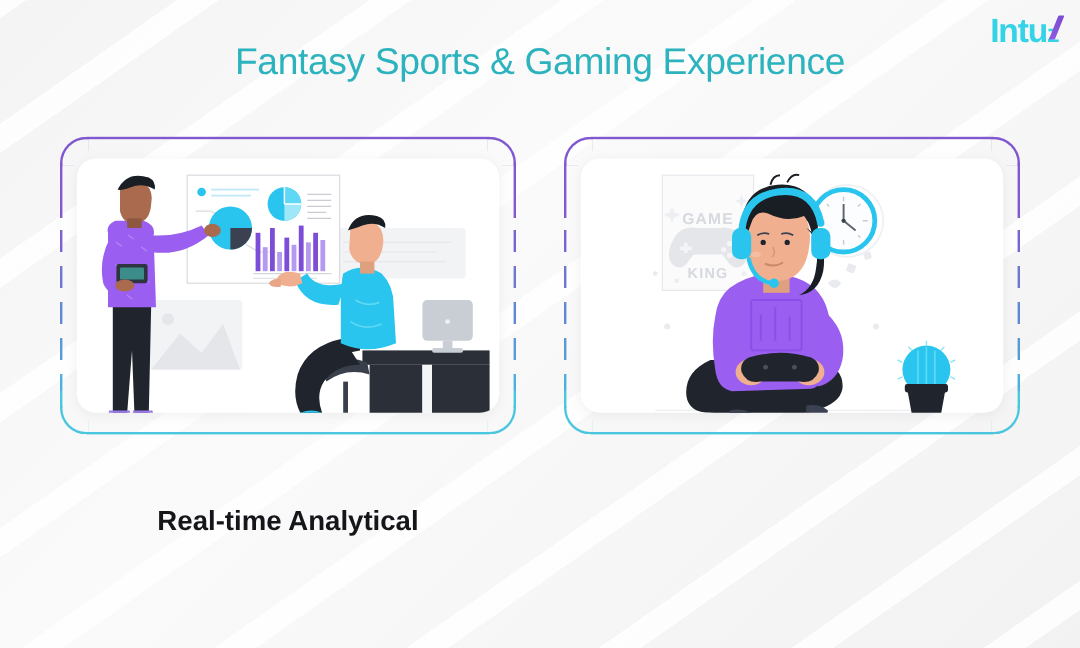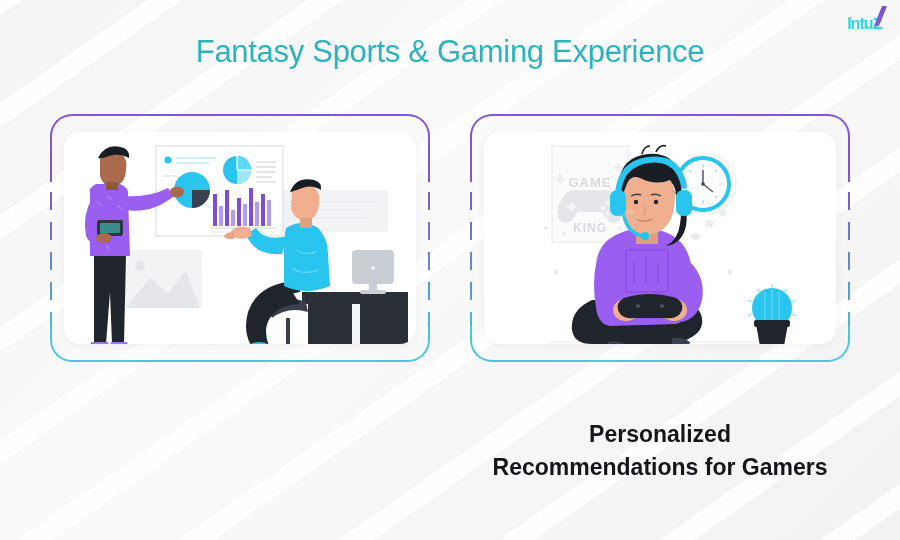--- a/index.html
+++ b/index.html
@@ -21,21 +21,21 @@
       linear-gradient(135deg,#f4f4f5 0%,#fafafa 40%,#f2f2f3 100%);
   }
 
   
   #logo{
     position:absolute;right:18px;top:10px;
     display:flex;align-items:baseline;
     letter-spacing:-1px;
   }
   #logo .lg-main{
-    font-size:16px;font-weight:700;color:#35d3e8;
+    font-size:28px;font-weight:700;color:#35d3e8;
     font-family:"Liberation Sans", sans-serif;
   }
   #logo .lg-z{
     font-size:21px;font-weight:700;color:#35d3e8;position:relative;
   }
   #logo .lg-slash{
     position:absolute;right:-1px;top:-4px;width:5px;height:20px;
     background:linear-gradient(180deg,#7b4bd1,#8e5ae0);
     transform:skewX(-22deg);border-radius:1px;
   }
@@ -396,20 +396,17 @@
             <path d="M268 170 l-4 -2 M268 182 l-4 2 M308 170 l4 -2 M308 182 l4 2 M288 156 l0 -4 M276 160 l-3 -3 M300 160 l3 -3"></path>
           </g>
           <path d="M272 192 l32 0 l-4 22 l-24 0 z" fill="#20242c"></path>
           <rect x="270" y="188" width="36" height="7" rx="2" fill="#20242c"></rect>
         </g>
       </svg>
     </div>
   </div>
 
   <div class="caption" id="cap-left">
+    <div>Real-time Analytical</div>
   </div>
 
-  <div class="caption" id="cap-right">
-    <div>Personalized</div>
-    <div>Recommendations for Gamers</div>
-  </div>
 
 </div>
 
 </body></html>

